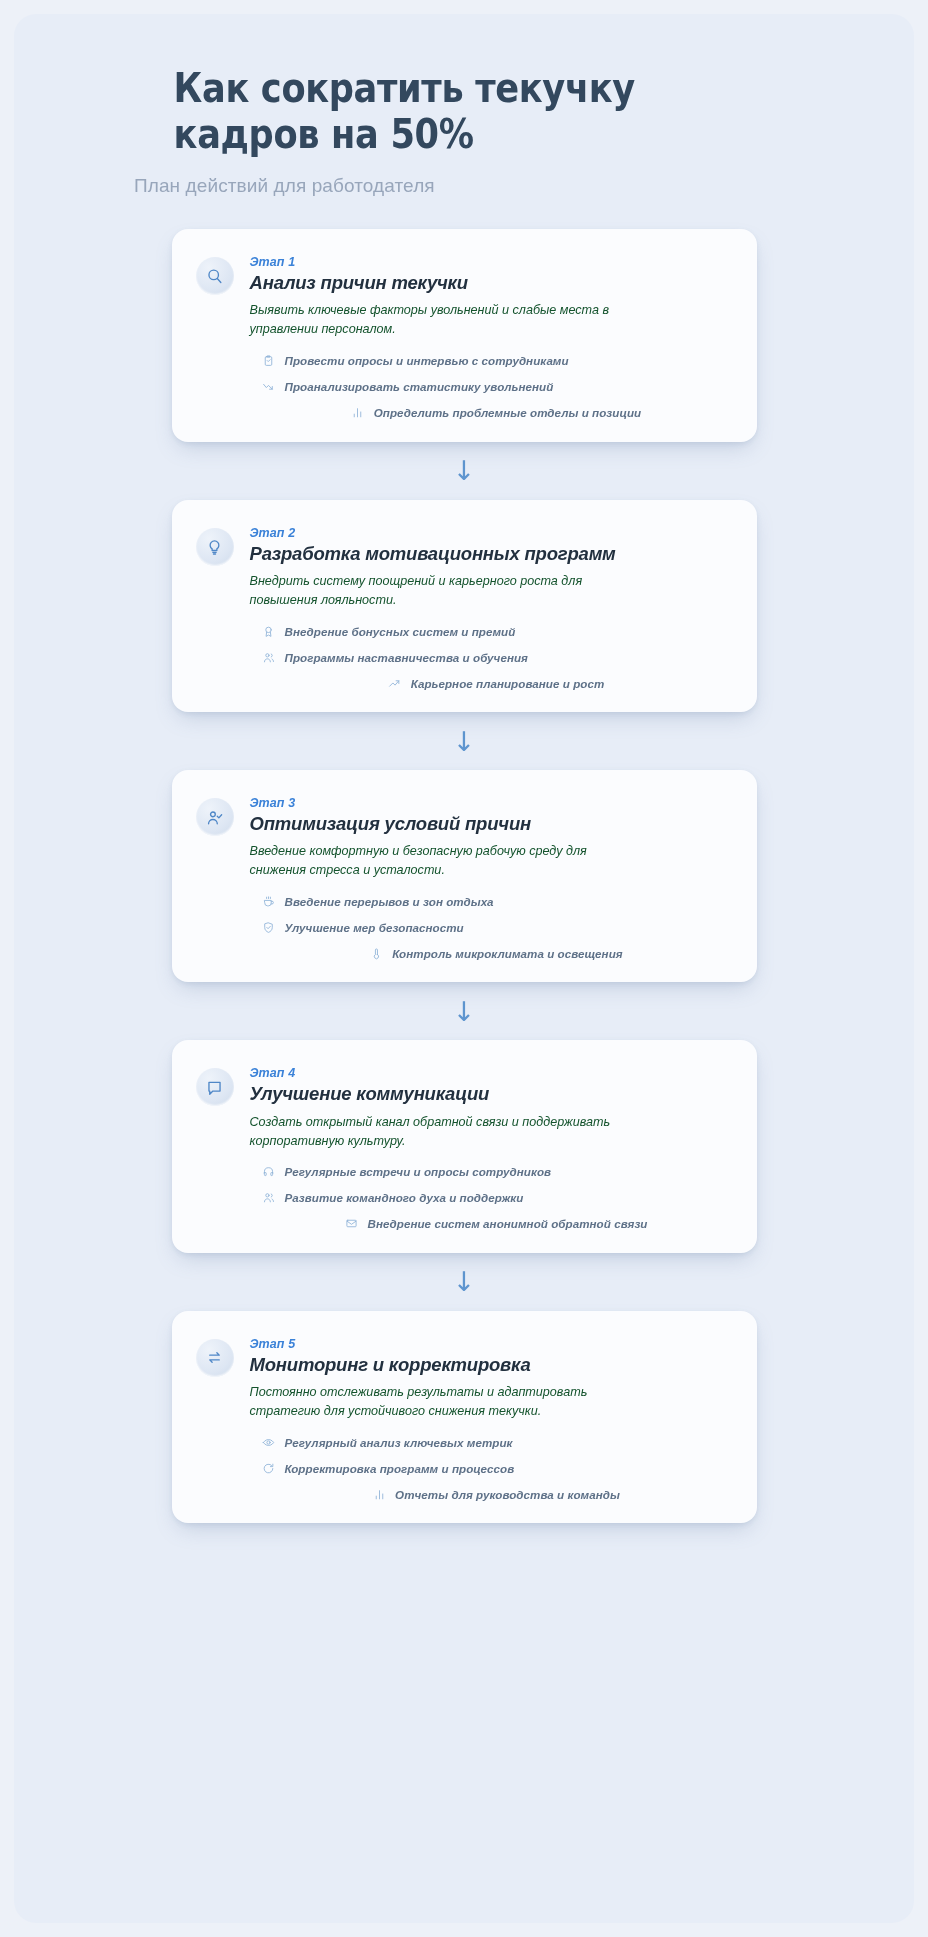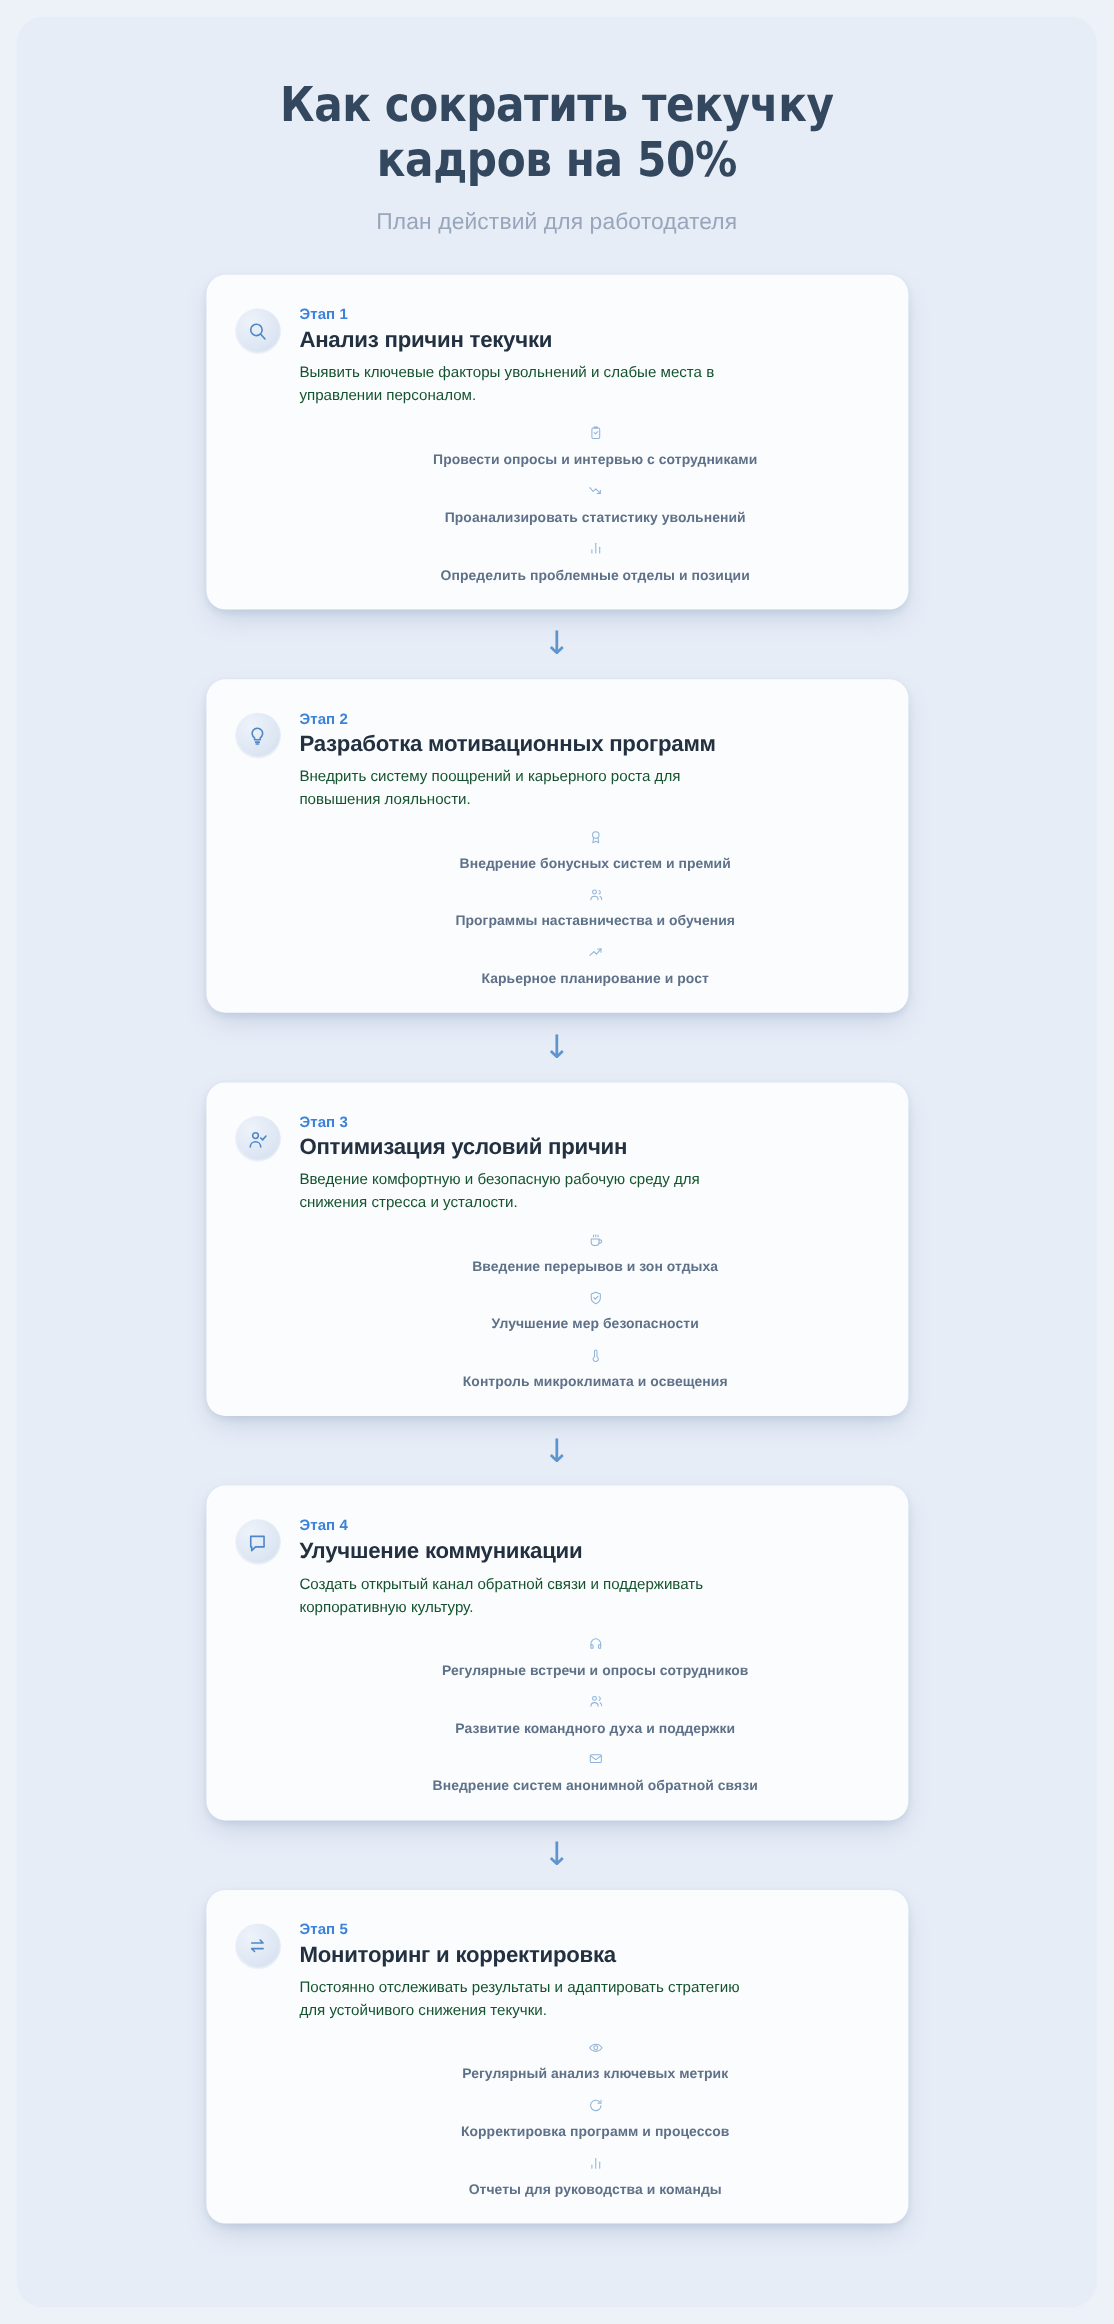--- a/index.html
+++ b/index.html
@@ -28,21 +28,21 @@
     width: 900px;
     height: 1909px;
     box-sizing: border-box;
     border-radius: 22px;
     background: #e7edf7;
     padding: 40px 0 44px 0;
   }
 
   
   .header {
-    text-align: center;
+    text-align: left;
     padding: 12px 120px 0 120px;
   }
   .title {
     font-family: "DejaVu Sans", sans-serif;
     font-weight: 700;
     font-size: 40px;
     line-height: 1.14;
     letter-spacing: -0.4px;
     color: #33485e;
     margin: 0;
@@ -55,20 +55,21 @@
     font-weight: 400;
     letter-spacing: 0.1px;
   }
 
   
   .flow {
     margin-top: 32px;
     display: flex;
     flex-direction: column;
     align-items: center;
+    font-style: italic;
   }
 
   .card {
     position: relative;
     box-sizing: border-box;
     width: 585px;
     background: #fbfcfe;
     border-radius: 16px;
     padding: 24px 26px 22px 24px;
     display: flex;
@@ -127,21 +128,20 @@
   .bullets {
     list-style: none;
     margin: 0;
     padding: 0 0 0 12px;
   }
   .bullet {
     display: flex;
     align-items: center;
     gap: 9px;
     margin-bottom: 12px;
-    flex-direction: column;
   }
   .bullet:last-child { margin-bottom: 0; justify-content: center; }
   .bullet-icon {
     flex: 0 0 auto;
     width: 14px;
     height: 14px;
     display: flex;
     align-items: center;
     justify-content: center;
   }

